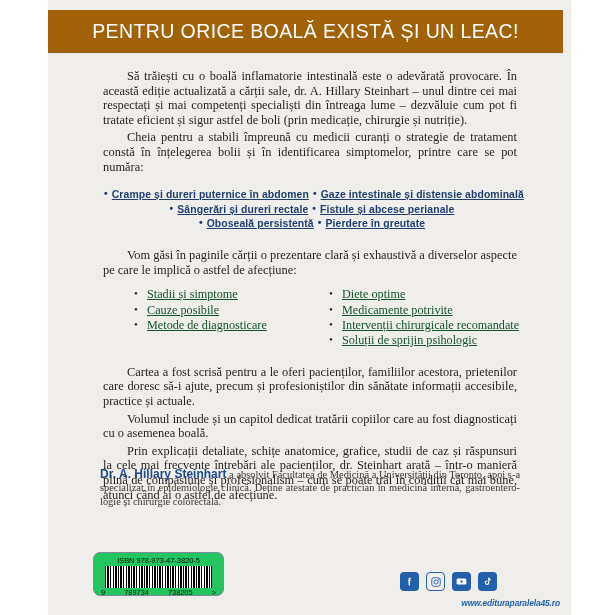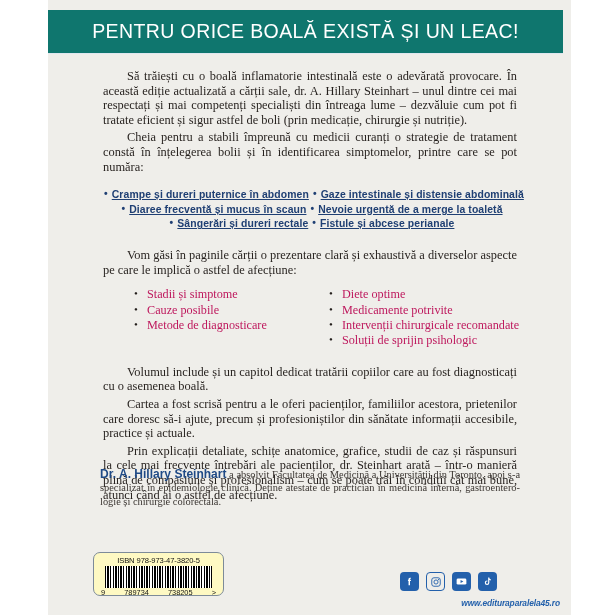--- a/index.html
+++ b/index.html
@@ -23,21 +23,21 @@
     background: #efeeea;
   }
 
   
   .banner {
     position: absolute;
     left: 0;
     top: 10px;
     width: 515px;
     height: 43px;
-    background: #0f766e;
+    background: #a16207;
     display: flex;
     align-items: center;
     justify-content: center;
     box-shadow: 0 1px 0 #dfe7ef;
   }
   .banner-title {
     color: #ffffff;
     font-family: "Liberation Sans", sans-serif;
     font-size: 19.5px;
     font-weight: 500;
@@ -94,23 +94,24 @@
   }
   .aspects .col { width: 195px; }
   .aspects ul {
     margin: 0;
     padding: 0;
     list-style: none;
   }
   .aspects li {
     font-size: 12.2px;
     line-height: 15.4px;
-    color: #be185d;
+    color: #14532d;
     position: relative;
     padding-left: 13px;
+    text-decoration: underline;
   }
   .aspects li::before {
     content: "\2022";
     position: absolute;
     left: 0;
     top: -1px;
     font-size: 11px;
     color: #241f1c;
   }
 
@@ -133,21 +134,21 @@
     font-size: 12px;
   }
 
   
   .barcode-box {
     position: absolute;
     left: 45px;
     top: 552px;
     width: 131px;
     height: 44px;
-    background: #fef9c3;
+    background: #22c55e;
     border: 1px solid #7d8b99;
     border-radius: 7px;
     box-sizing: border-box;
     padding: 3px 5px 2px 5px;
   }
   .barcode-isbn {
     text-align: center;
     font-family: "Liberation Sans", sans-serif;
     font-size: 7.6px;
     color: #111111;
@@ -228,24 +229,24 @@
     <p class="body">Să trăiești cu o boală inflamatorie intestinală este o adevărată provocare. În această ediție actualizată a cărții sale, dr. A. Hillary Steinhart – unul dintre cei mai respectați și mai competenți specialiști din întreaga lume – dezvăluie cum pot fi tratate eficient și sigur astfel de boli (prin medicație, chirurgie și nutriție).</p>
     <p class="body">Cheia pentru a stabili împreună cu medicii curanți o strategie de tratament constă în înțelegerea bolii și în identificarea simptomelor, printre care se pot număra:</p>
 
     <div class="gap-md"></div>
 
     <div class="symptoms">
       <div class="row">
         <span class="bullet">•</span><span>Crampe și dureri puternice în abdomen</span><span class="bullet">•</span><span>Gaze intestinale și distensie abdominală</span>
       </div>
       <div class="row">
-        <span class="bullet">•</span><span>Diaree frecventă și mucus în scaun</span><span class="bullet">•</span><span>Nevoie urgentă de a merge la toaletă</span>
+        <span class="bullet">•</span><span>Sângerări și dureri rectale</span><span class="bullet">•</span><span>Fistule și abcese perianale</span>
       </div>
       <div class="row">
-        <span class="bullet">•</span><span>Sângerări și dureri rectale</span><span class="bullet">•</span><span>Fistule și abcese perianale</span>
+        <span class="bullet">•</span><span>Oboseală persistentă</span><span class="bullet">•</span><span>Pierdere în greutate</span>
       </div>
     </div>
 
     <div class="gap-lg"></div>
 
     <p class="body">Vom găsi în paginile cărții o prezentare clară și exhaustivă a diverselor aspecte pe care le implică o astfel de afecțiune:</p>
 
     <div class="gap-sm"></div>
 
     <div class="aspects">
@@ -261,22 +262,22 @@
           <li>Diete optime</li>
           <li>Medicamente potrivite</li>
           <li>Intervenții chirurgicale recomandate</li>
           <li>Soluții de sprijin psihologic</li>
         </ul>
       </div>
     </div>
 
     <div class="gap-lg"></div>
 
+    <p class="body">Cartea a fost scrisă pentru a le oferi pacienților, familiilor acestora, prietenilor care doresc să-i ajute, precum și profesioniștilor din sănătate informații accesibile, practice și actuale.</p>
     <p class="body">Volumul include și un capitol dedicat tratării copiilor care au fost diagnosticați cu o asemenea boală.</p>
-    <p class="body">Cartea a fost scrisă pentru a le oferi pacienților, familiilor acestora, prietenilor care doresc să-i ajute, precum și profesioniștilor din sănătate informații accesibile, practice și actuale.</p>
     <p class="body">Prin explicații detaliate, schițe anatomice, grafice, studii de caz și răspunsuri la cele mai frecvente întrebări ale pacienților, dr. Steinhart arată – într-o manieră plină de compasiune și profesionalism – cum se poate trăi în condiții cât mai bune, atunci când ai o astfel de afecțiune.</p>
 
   </div>
 
   <div class="bio">
     <span class="author-name">Dr. A. Hillary Steinhart</span><span> a absolvit Facultatea de Medicină a Universității din Toronto, apoi s-a specializat în epidemiologie clinică. Deține atestate de practician în medicină internă, gastroentero-logie și chirurgie colorectală.</span>
   </div>
 
   <div class="barcode-box">
     <div class="barcode-isbn">ISBN 978-973-47-3820-5</div>

